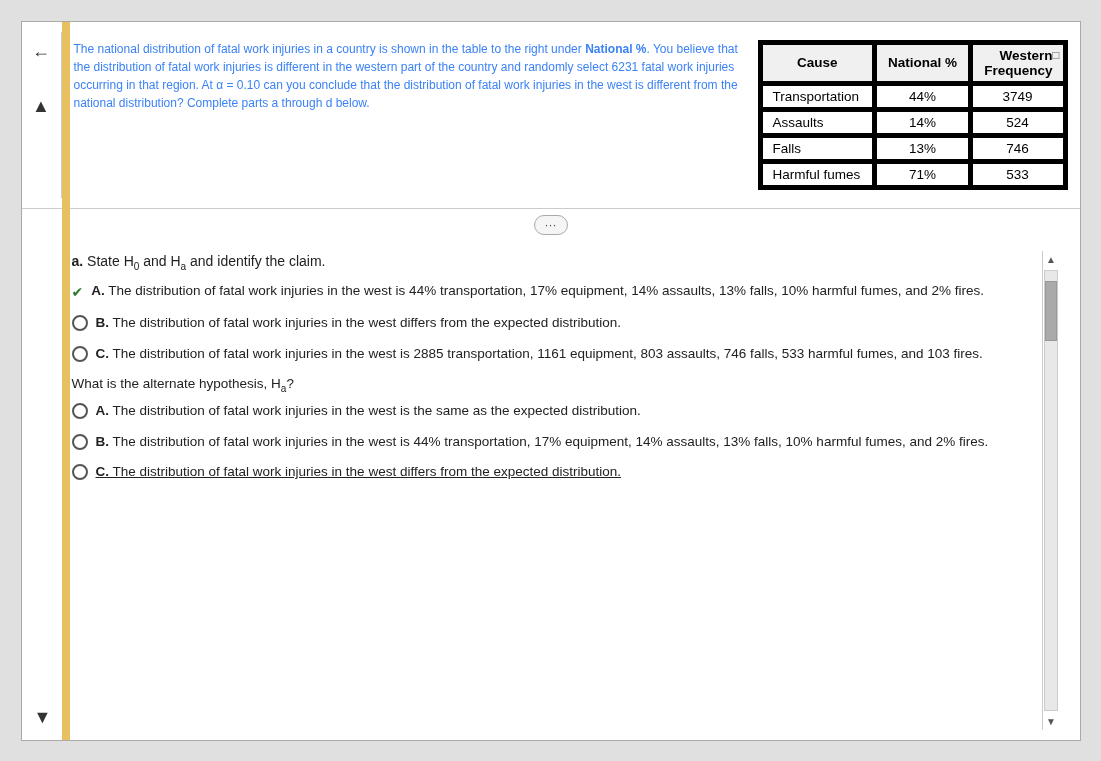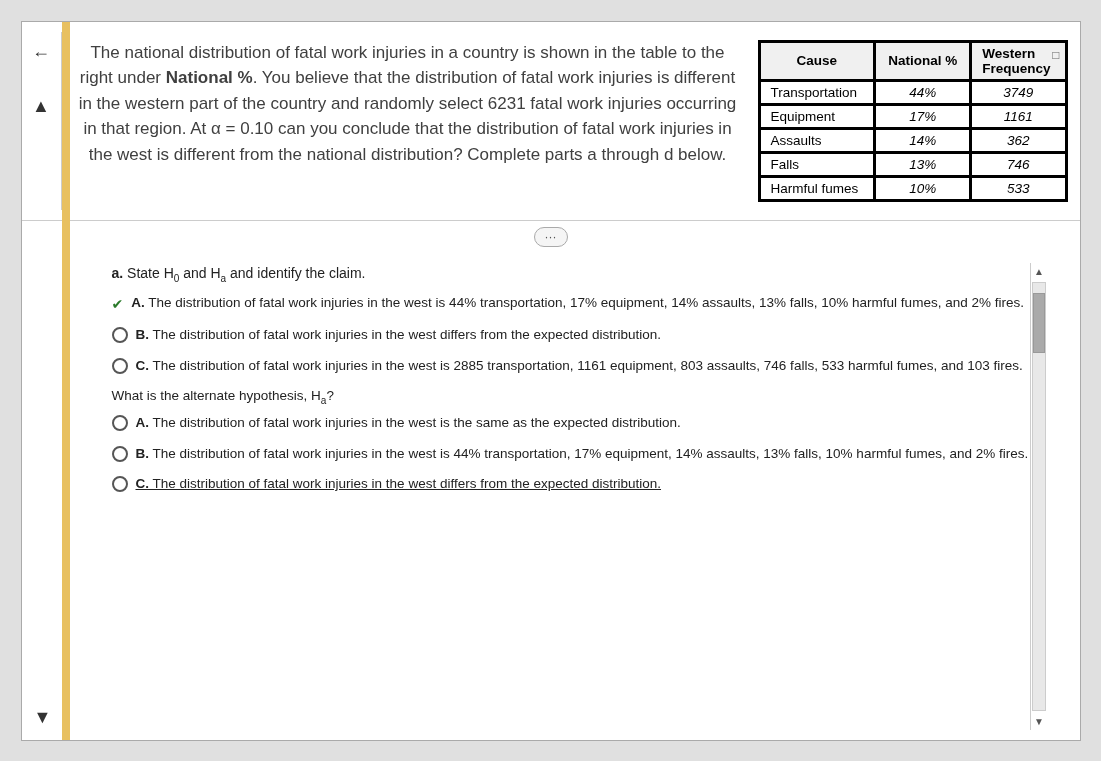--- a/index.html
+++ b/index.html
@@ -47,75 +47,72 @@
     }
     .top-content {
       display: flex;
       flex-direction: row;
       flex: 1;
       padding: 8px 12px;
       gap: 16px;
     }
     .description-text {
       flex: 1;
-      font-size: 17px;
+      font-size: 12px;
       line-height: 1.5;
-      color: #404040;
-      text-align: center;
+      color: #3b82f6;
     }
     .description-text .bold {
       font-weight: bold;
     }
     .table-container {
       flex-shrink: 0;
       width: 310px;
     }
     table {
       border-collapse: collapse;
       width: 100%;
       font-size: 13.5px;
     }
     table th, table td {
-      border: 3px solid #000000;
+      border: 5px solid #000000;
       padding: 3px 10px;
       text-align: left;
     }
     table th {
       background: #f0f0f0;
       font-weight: bold;
       text-align: center;
     }
     table td:nth-child(2), table td:nth-child(3) {
       text-align: center;
-      font-style: italic;
     }
     .th-western {
-      text-align: left;
+      text-align: right;
     }
     .divider-row {
       display: flex;
       justify-content: center;
       align-items: center;
       padding: 6px 0;
     }
     .divider-btn {
       border: 1px solid #aaa;
       background: #f5f5f5;
       border-radius: 10px;
       padding: 2px 10px;
       font-size: 12px;
       color: #555;
       cursor: pointer;
     }
     .main-content {
       flex: 1;
-      padding: 10px 32px 10px 50px;
+      padding: 10px 20px 10px 50px;
       display: flex;
       flex-direction: row;
-      margin-left: 40px;
     }
     .questions {
       flex: 1;
       font-size: 13.5px;
       color: #222;
     }
     .scrollbar-area {
       width: 18px;
       display: flex;
       flex-direction: column;
@@ -232,37 +229,32 @@
               <th class="th-western">Western<br>Frequency</th>
             </tr>
           </thead>
           <tbody id="table-body">
           <tr>
       <td>Transportation</td>
       <td>44%</td>
       <td>3749</td>
     </tr>
               <tr>
-      <td>Equipment</td>
-      <td>17%</td>
-      <td>1161</td>
-    </tr>
-              <tr>
       <td>Assaults</td>
       <td>14%</td>
-      <td>362</td>
+      <td>524</td>
     </tr>
               <tr>
       <td>Falls</td>
       <td>13%</td>
       <td>746</td>
     </tr>
               <tr>
       <td>Harmful fumes</td>
-      <td>10%</td>
+      <td>71%</td>
       <td>533</td>
     </tr>
             </tbody>
         </table>
       </div>
     </div>
   </div>
 
   <div class="divider-row">
     <button class="divider-btn">···</button>

